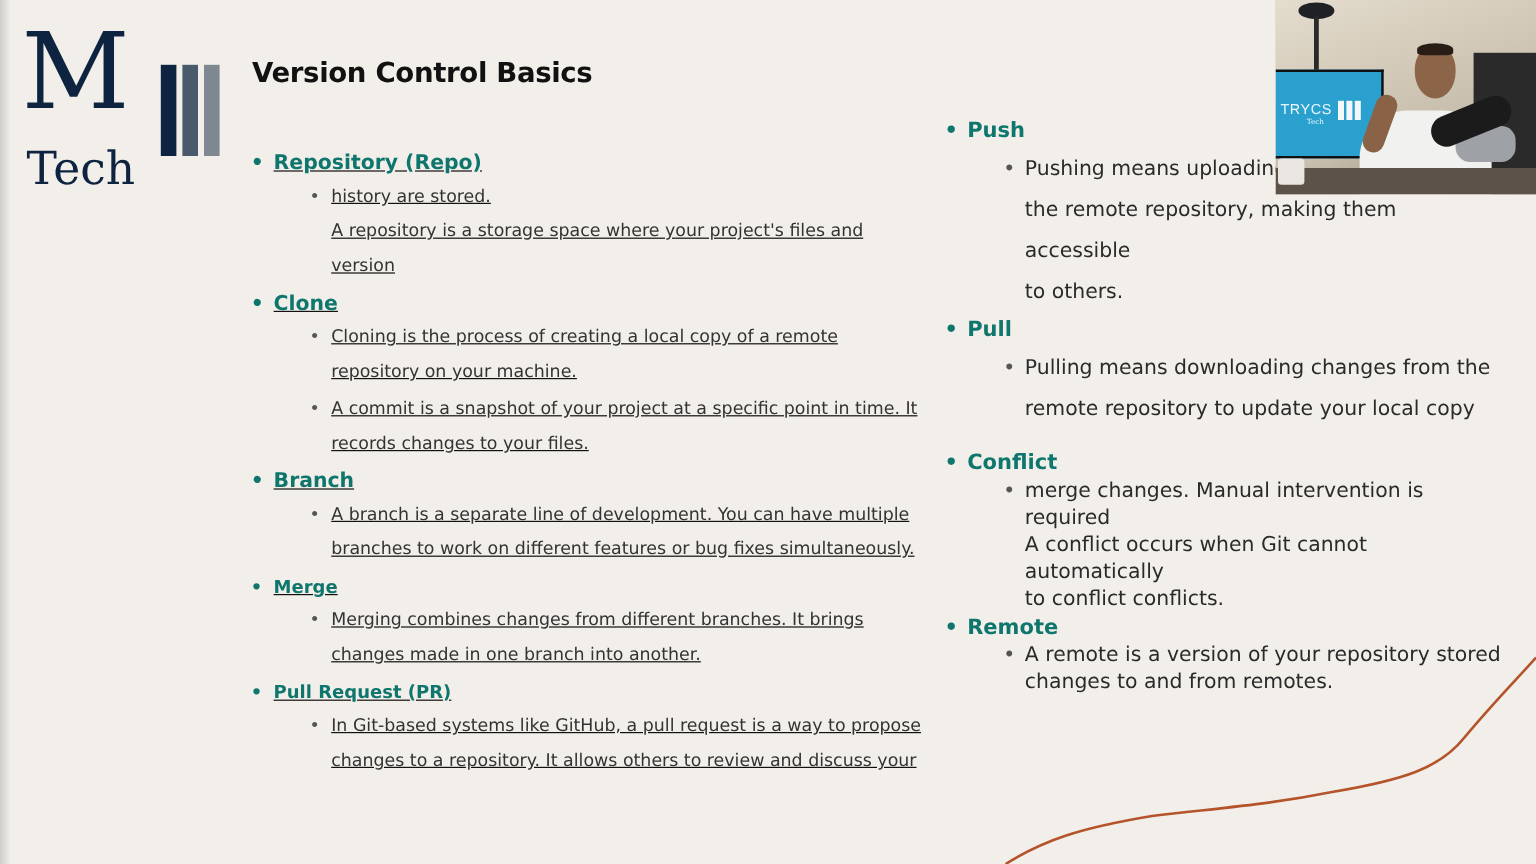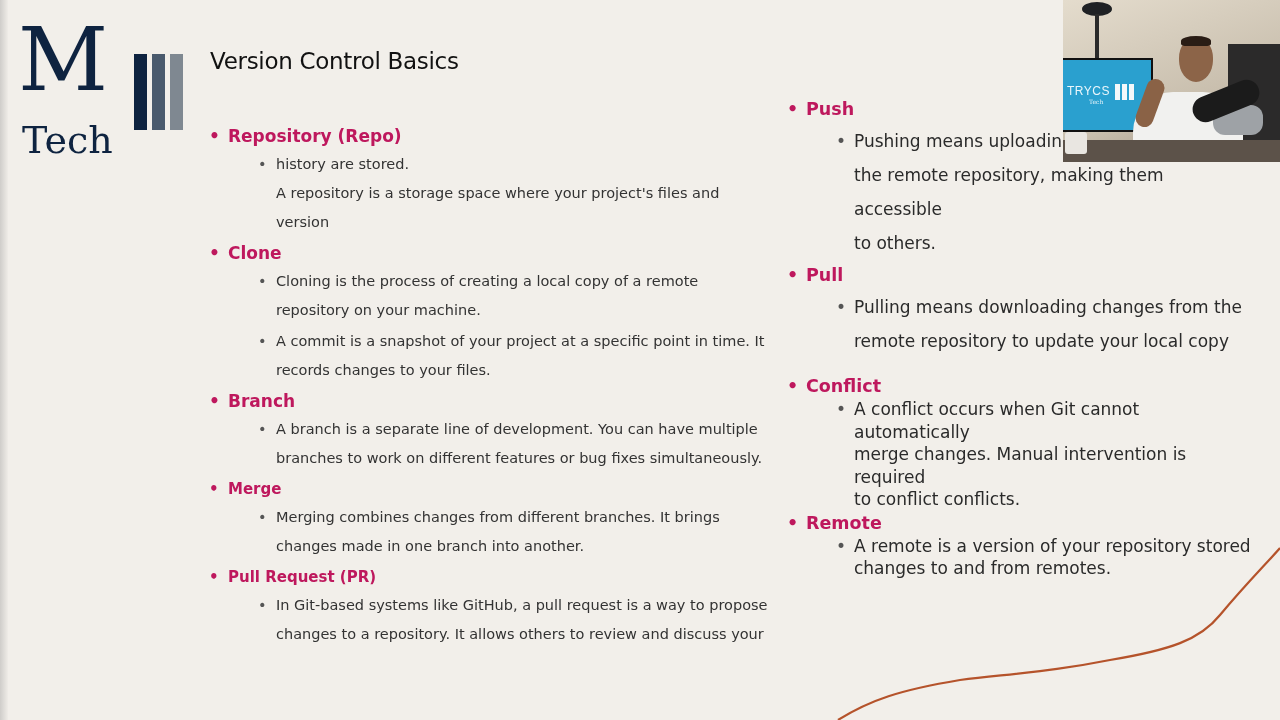--- a/index.html
+++ b/index.html
@@ -24,31 +24,31 @@
     position:absolute; left:4px; top:106px;
     font-family:"DejaVu Serif", "Liberation Serif", serif;
     font-size:38px; line-height:40px; color:#0e2340;
   }
   .logo-bars { position:absolute; left:116px; top:40px; height:76px; display:flex; gap:5px; }
   .logo-bars span { display:block; width:13px; height:76px; }
 
   
   .slide-title {
     position:absolute; left:210px; top:48px;
-    font-size:23px; font-weight:normal; color:#111; letter-spacing:-0.3px;
+    font-size:23px; font-weight:bold; color:#111; letter-spacing:-0.3px;
   }
 
   
   .col { position:absolute; }
-  .col-left { left:208px; top:122px; width:560px; }
+  .col-left { left:208px; top:122px; width:560px;text-decoration:underline; }
   .col-right { left:786px; top:94px; width:470px; }
 
   .term { position:relative; }
   .term-head {
-    position:relative; padding-left:20px; font-weight:bold; color:#be185d;
+    position:relative; padding-left:20px; font-weight:bold; color:#0f766e;
   }
   .term-head::before {
     content:"•"; position:absolute; left:1px; top:0; font-weight:bold;
   }
   .term-desc {
     position:relative; padding-left:68px; color:#333;
   }
   .term-desc .bullet { position:absolute; left:50px; top:0; color:#555; }
 
   .col-left .term-head { font-size:17px; line-height:28px; }
@@ -182,22 +182,22 @@
     <div class="term-desc">
       <span class="bullet">•</span>
       <div>Pulling means downloading changes from the</div>
       <div>remote repository to update your local copy</div>
     </div>
   </div>
   <div class="term" style="margin-top:16px">
     <div class="term-head" style="line-height:24px">Conflict</div>
     <div class="term-desc tight">
       <span class="bullet">•</span>
+      <div>merge changes. Manual intervention is required</div>
       <div>A conflict occurs when Git cannot automatically</div>
-      <div>merge changes. Manual intervention is required</div>
       <div>to conflict conflicts.</div>
     </div>
   </div>
   <div class="term">
     <div class="term-head" style="line-height:24px">Remote</div>
     <div class="term-desc tight">
       <span class="bullet">•</span>
       <div>A remote is a version of your repository stored</div>
       <div>changes to and from remotes.</div>
     </div>

